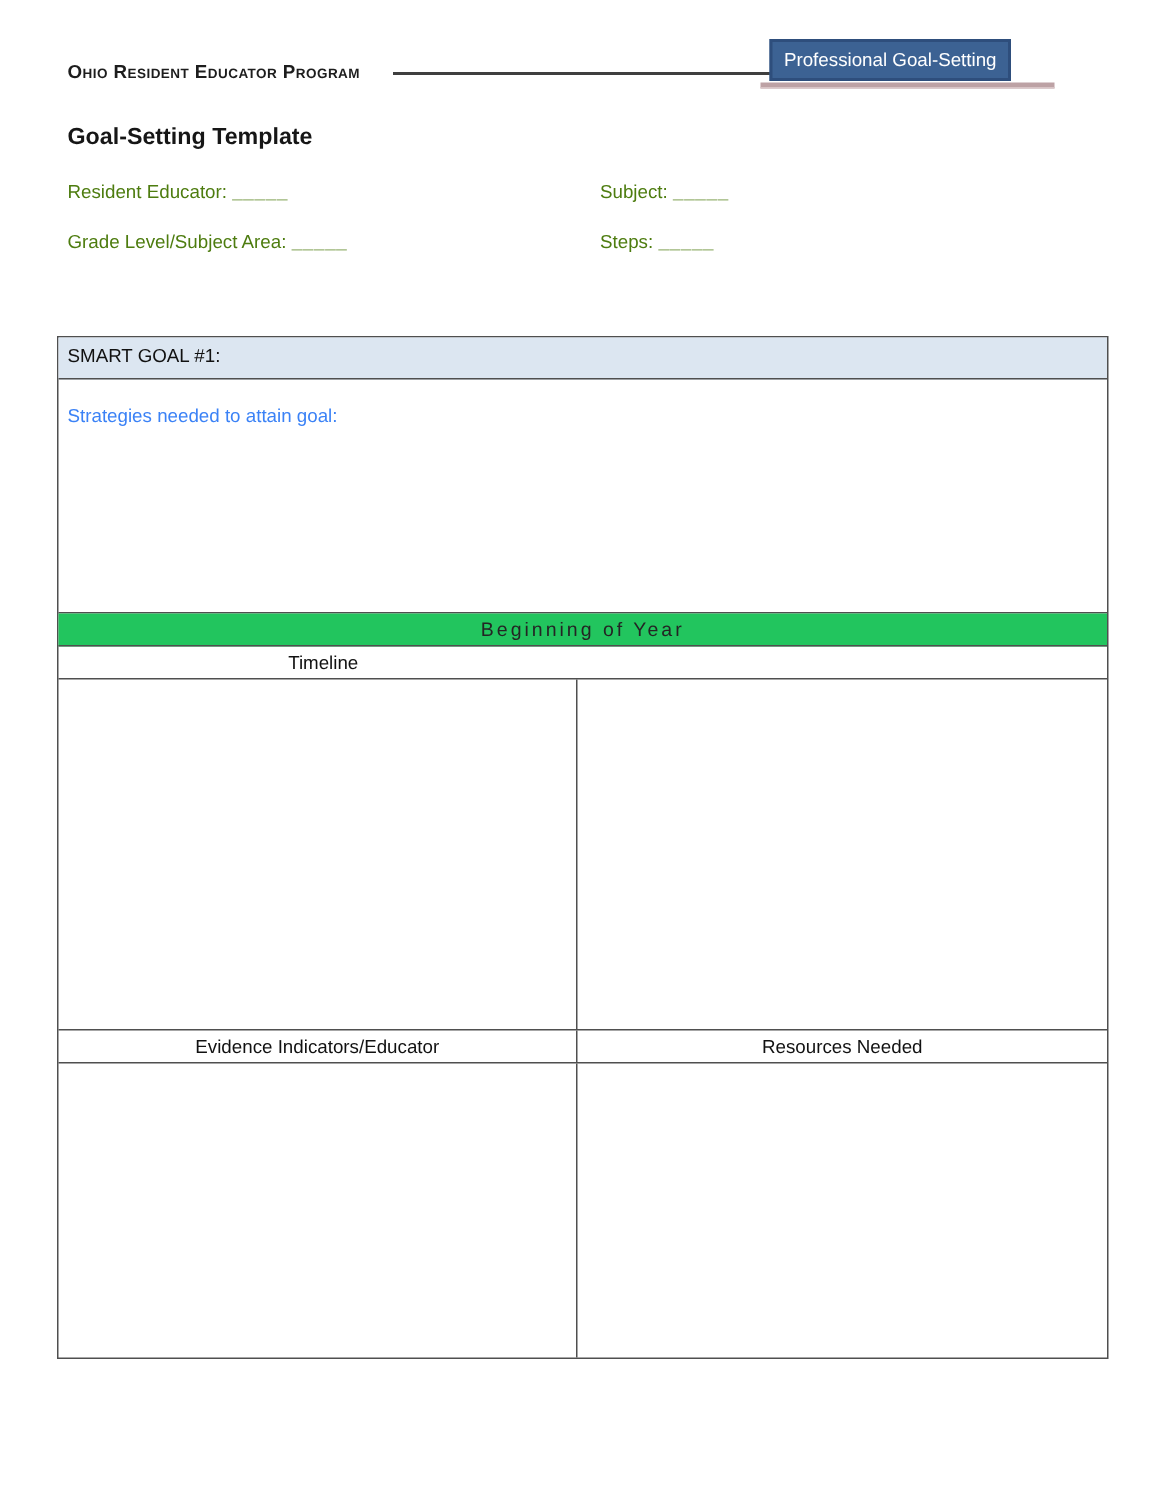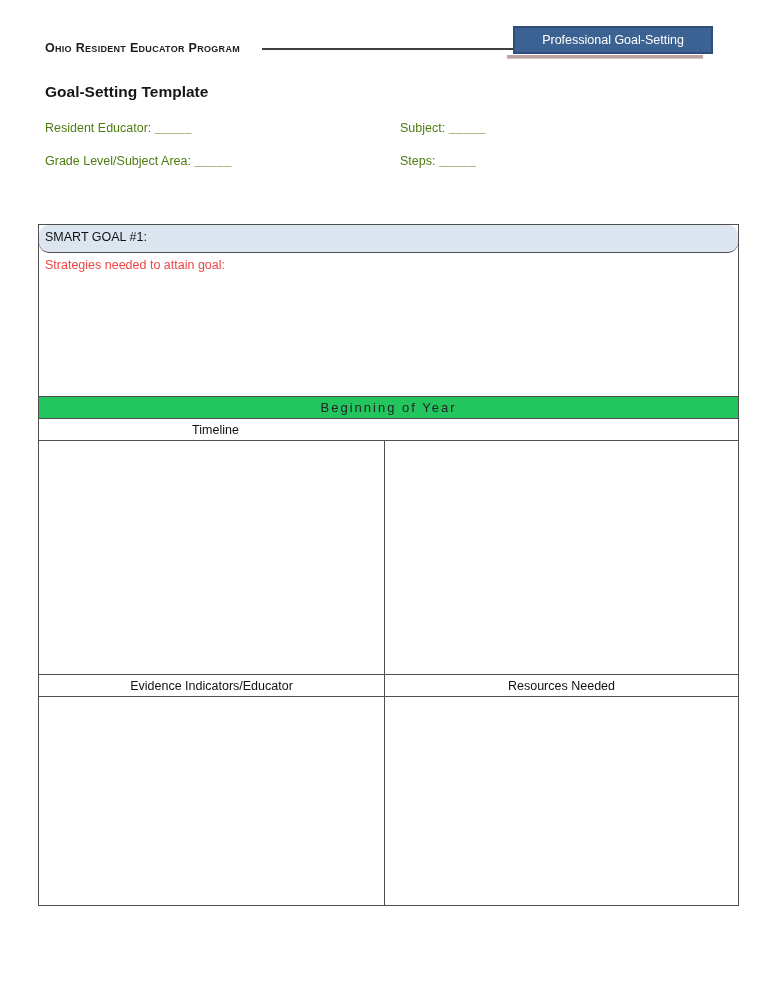--- a/index.html
+++ b/index.html
@@ -33,21 +33,21 @@
     left: 262px;
     top: 48px;
     width: 252px;
     height: 2px;
     background: #3f3f3f;
   }
   .badge {
     position: absolute;
     left: 513px;
     top: 26px;
-    width: 200px;
+    width: 161px;
     height: 28px;
     background: #3c6293;
     border: 2px solid #2e4e7c;
     color: #ffffff;
     font-size: 12.5px;
     display: flex;
     align-items: center;
     justify-content: center;
     white-space: nowrap;
   }
@@ -95,28 +95,28 @@
     background: #ffffff;
   }
   .row { width: 100%; }
   .goal-header {
     height: 28px;
     background: #dce6f1;
     border-bottom: 1px solid #4f4f4f;
     padding: 5px 6px 0 6px;
     font-size: 12.5px;
     color: #111111;
-    border-radius: 10px;
   }
   .strategies {
     height: 144px;
     border-bottom: 1px solid #4f4f4f;
     padding: 5px 6px 0 6px;
     font-size: 12.5px;
-    color: #ef4444;
+    color: #3b82f6;
+    margin-top: 12px;
   }
   .section-header {
     height: 22px;
     background: #22c55e;
     border-bottom: 1px solid #4f4f4f;
     font-size: 13px;
     letter-spacing: 2px;
     color: #242424;
     display: flex;
     align-items: center;

